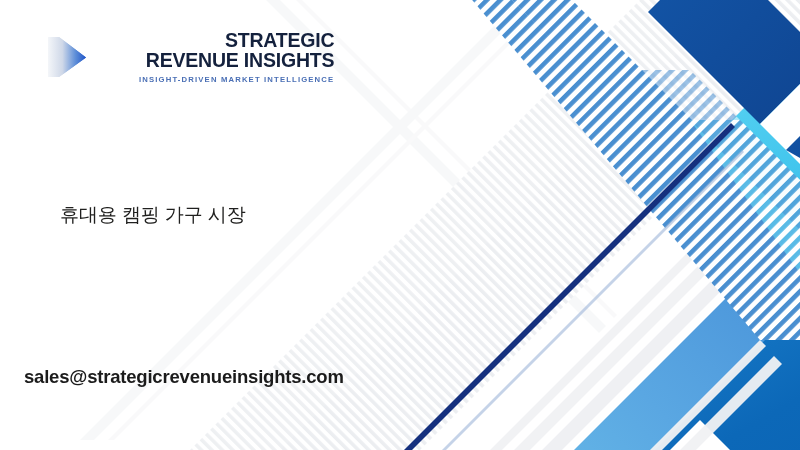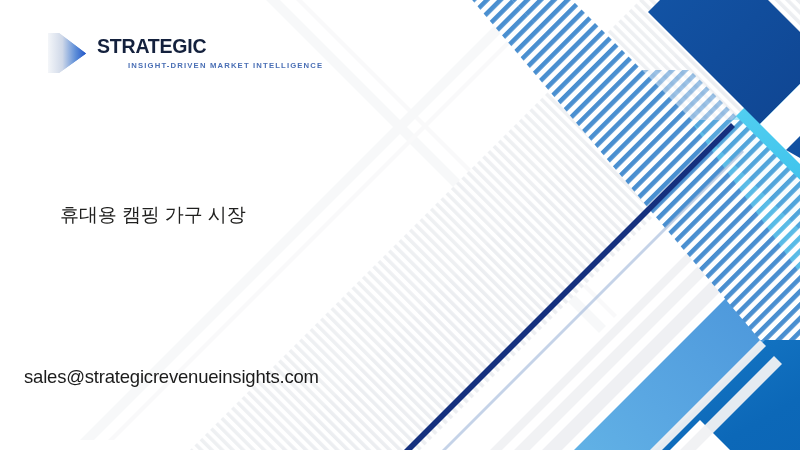--- a/index.html
+++ b/index.html
@@ -7,21 +7,21 @@
     width:800px;height:450px;overflow:hidden;position:relative;
     background:#ffffff;
     font-family:"Liberation Sans","DejaVu Sans",sans-serif;
   }
   #stage{position:absolute;inset:0;width:800px;height:450px;overflow:hidden;background:#fff;}
 
   
   #art{position:absolute;inset:0;width:800px;height:450px;}
 
   
-  #logo{position:absolute;left:46px;top:30px;display:flex;align-items:center;gap:9px;}
+  #logo{position:absolute;left:46px;top:30px;display:flex;align-items:center;gap:20px;text-align:right;}
   #chev{width:42px;height:46px;flex:0 0 auto;display:block;}
   #logo-text{display:flex;flex-direction:column;justify-content:center;}
   .logo-line{
     font-size:19.5px;font-weight:700;line-height:1.04;
     letter-spacing:-0.2px;color:#14213d;white-space:nowrap;
   }
   #logo-tag{
     margin-top:4px;font-size:7.7px;font-weight:600;letter-spacing:1.16px;
     color:#4a6fb5;white-space:nowrap;padding-left:31px;
   }
@@ -29,21 +29,21 @@
   
   #title{
     position:absolute;left:60px;top:202px;
     font-size:19px;font-weight:500;color:#20201f;letter-spacing:-0.1px;
     white-space:nowrap;
   }
 
   
   #email{
     position:absolute;left:24px;top:366px;
-    font-size:18.5px;font-weight:400;color:#1b1b1b;letter-spacing:-0.2px;
+    font-size:18.5px;font-weight:700;color:#1b1b1b;letter-spacing:-0.2px;
     white-space:nowrap;
   }
 </style>
 </head>
 <body>
 
 <div id="stage">
 
   <svg id="art" viewBox="0 0 800 450" width="800" height="450" preserveAspectRatio="none" xmlns="http://www.w3.org/2000/svg">
     <defs>
@@ -176,20 +176,21 @@
     </g>
   </svg>
 
   <div id="logo">
     <svg id="chev" viewBox="0 0 42 46" xmlns="http://www.w3.org/2000/svg">
       <path d="M2 3 L2 43 L13 43 L40 23.5 L13 3 Z" fill="url(#gChev)"></path>
       <path d="M2 3 L13 3 L40 23.5 L13 43 L2 43 L29 23.5 Z" fill="url(#gChev)"></path>
     </svg>
     <div id="logo-text">
       <div class="logo-line">STRATEGIC</div>
+      <div class="logo-line">REVENUE INSIGHTS</div>
       <div id="logo-tag">INSIGHT-DRIVEN MARKET INTELLIGENCE</div>
     </div>
   </div>
 
   <div id="title">휴대용 캠핑 가구 시장</div>
 
   <div id="email">sales@strategicrevenueinsights.com</div>
 
 </div>
 

